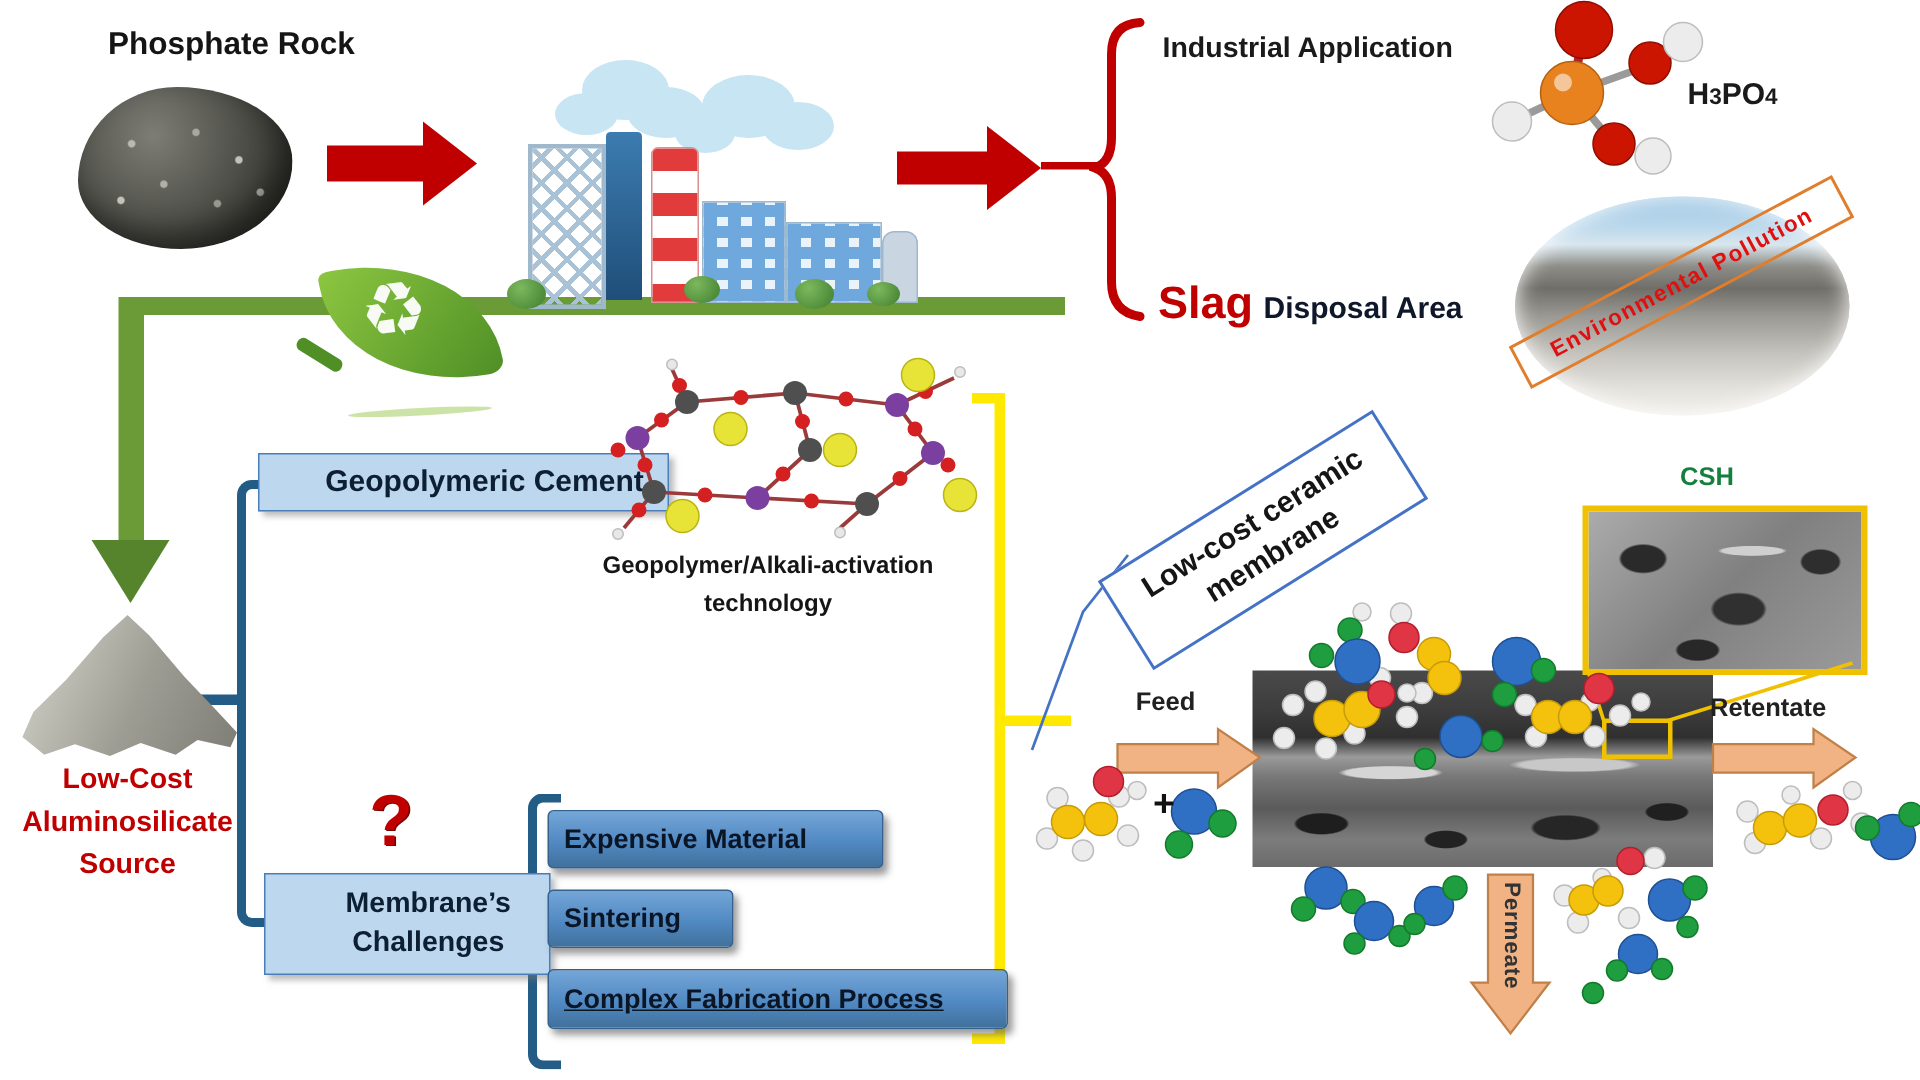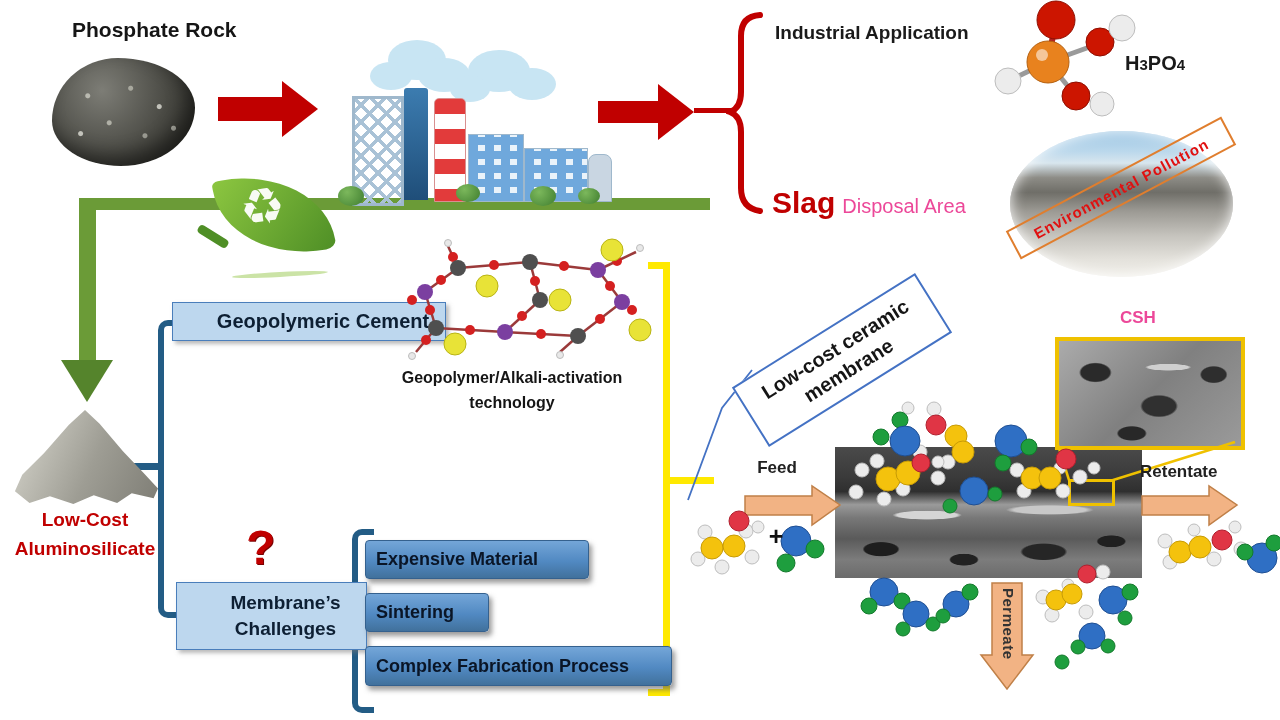--- a/index.html
+++ b/index.html
@@ -44,21 +44,21 @@
       border:3px solid #9FB8CC;}
   .windows-blue{background-color:#EAF3FA;background-image:
       repeating-linear-gradient(90deg,#6FA8DC 0 9px,transparent 9px 16px),
       repeating-linear-gradient(0deg,#6FA8DC 0 8px,transparent 8px 14px);
       border:1px solid #9FB8CC;}
   .bush{border-radius:50%;background:radial-gradient(circle at 35% 30%,#7CB85C,#4E8C3A 75%);}
   
   .lbl-industrial{left:775px;top:22px;font-size:19px;font-weight:bold;}
   .lbl-slagline{left:772px;top:160px;display:flex;align-items:baseline;gap:7px;}
   .slag-word{font-size:30px;font-weight:bold;color:#C00000;margin-top:26px;}
-  .disposal-word{font-size:20px;font-weight:normal;color:#ec4899;}
+  .disposal-word{font-size:20px;font-weight:bold;color:#0f172a;}
   .lbl-acid{left:1125px;top:52px;font-size:20px;font-weight:bold;}
   .lbl-acid .sm{font-size:15px;}
   
   .pollution{left:1010px;top:131px;width:223px;height:146px;border-radius:50%;
     background:linear-gradient(180deg,#9CC6E4 0%,#BBD8EC 14%,#D8E6EE 22%,#8D8C86 32%,#6F6E68 42%,#9C9A94 55%,#C6C4BE 72%,#E4E2DC 88%,#F0EEE8 100%);
     box-shadow:inset 0 0 14px rgba(255,255,255,.95);}
   .pollution-label{left:999px;top:172px;width:240px;height:28px;transform:rotate(-28deg);
     border:2px solid #E07E2E;display:flex;align-items:center;justify-content:center;
     font-size:15px;font-weight:bold;color:#E01010;letter-spacing:1px;}
   
@@ -100,21 +100,21 @@
       linear-gradient(180deg,#4A4A4A 0%,#3B3B3B 22%,#2F2F2F 34%,#9A9A9A 44%,#787878 54%,#5A5A5A 70%,#7C7C7C 86%,#6B6B6B 100%);}
   .csh-inset{left:1055px;top:337px;width:182px;height:105px;border:4px solid #EFC100;
     background-image:
       radial-gradient(ellipse 26px 16px at 20% 30%, #2A2A2A 0 55%, transparent 63%),
       radial-gradient(ellipse 30px 18px at 55% 62%, #303030 0 55%, transparent 63%),
       radial-gradient(ellipse 22px 14px at 85% 32%, #2E2E2E 0 55%, transparent 63%),
       radial-gradient(ellipse 24px 12px at 40% 88%, #282828 0 55%, transparent 63%),
       radial-gradient(ellipse 40px 6px at 60% 25%, #CFCFCF 0 50%, transparent 58%),
       linear-gradient(135deg,#ABABAB,#808080 50%,#9A9A9A 100%);}
   .sem-zoombox{left:1068px;top:479px;width:41px;height:21px;border:3px solid #EFC100;}
-  .csh-label{left:1120px;top:308px;font-size:17px;font-weight:bold;color:#ec4899;}
+  .csh-label{left:1120px;top:308px;font-size:17px;font-weight:bold;color:#15803d;}
   
   .flow-label{font-size:17px;font-weight:bold;color:#212121;}
   .plus-sign{left:763px;top:522px;width:26px;text-align:center;font-size:25px;font-weight:bold;color:#111;}
   .permeate-label{left:995px;top:588px;width:26px;height:72px;writing-mode:vertical-rl;
     display:flex;align-items:center;justify-content:center;font-size:15px;font-weight:bold;color:#333;letter-spacing:.5px;}
 </style>
 </head>
 <body>
 
 <div id="canvas">
@@ -175,20 +175,21 @@
   <div class="abs garrowhead z1"></div>
   <div class="abs leaf-body z2"></div>
   <div class="abs leaf-stem z2"></div>
   <div class="abs leaf-glyph z2">♻</div>
   <div class="abs leaf-swoosh z2"></div>
 
   <div class="abs pile z2"></div>
   <div class="abs source-label z2">
     <div>Low-Cost</div>
     <div>Aluminosilicate</div>
+    <div>Source</div>
   </div>
 
   <div class="abs bracket-open z1" style="left:158px;top:320px;width:16px;height:286px;"></div>
   <div class="abs bk-connector z1" style="left:122px;top:463px;width:38px;height:7px;"></div>
 
   <div class="abs box-light z2" style="left:172px;top:302px;width:244px;height:37px;font-size:20px;">
     <div>Geopolymeric Cement</div>
   </div>
 
   <div class="abs tech-caption z2">
@@ -203,21 +204,21 @@
   </div>
   <div class="abs bk-connector z1" style="left:337px;top:610px;width:16px;height:7px;"></div>
   <div class="abs bracket-open z1" style="left:352px;top:529px;width:16px;height:172px;"></div>
 
   <div class="abs box-grad z2" style="left:365px;top:540px;width:212px;height:37px;">
     <div>Expensive Material</div>
   </div>
   <div class="abs box-grad z2" style="left:365px;top:593px;width:112px;height:37px;">
     <div>Sintering</div>
   </div>
-  <div class="abs box-grad z2" style="left:365px;top:646px;width:295px;height:38px;">
+  <div class="abs box-grad z2" style="left:365px;top:646px;width:295px;height:38px;text-decoration:underline;">
     <div>Complex Fabrication Process</div>
   </div>
 
   <div class="abs ybar z1" style="left:663px;top:262px;width:7px;height:434px;"></div>
   <div class="abs ybar z1" style="left:648px;top:262px;width:16px;height:7px;"></div>
   <div class="abs ybar z1" style="left:648px;top:689px;width:16px;height:7px;"></div>
   <div class="abs ybar z1" style="left:670px;top:477px;width:44px;height:7px;"></div>
 
   <div class="abs mem-label z5">
     <div>Low-cost ceramic</div>

